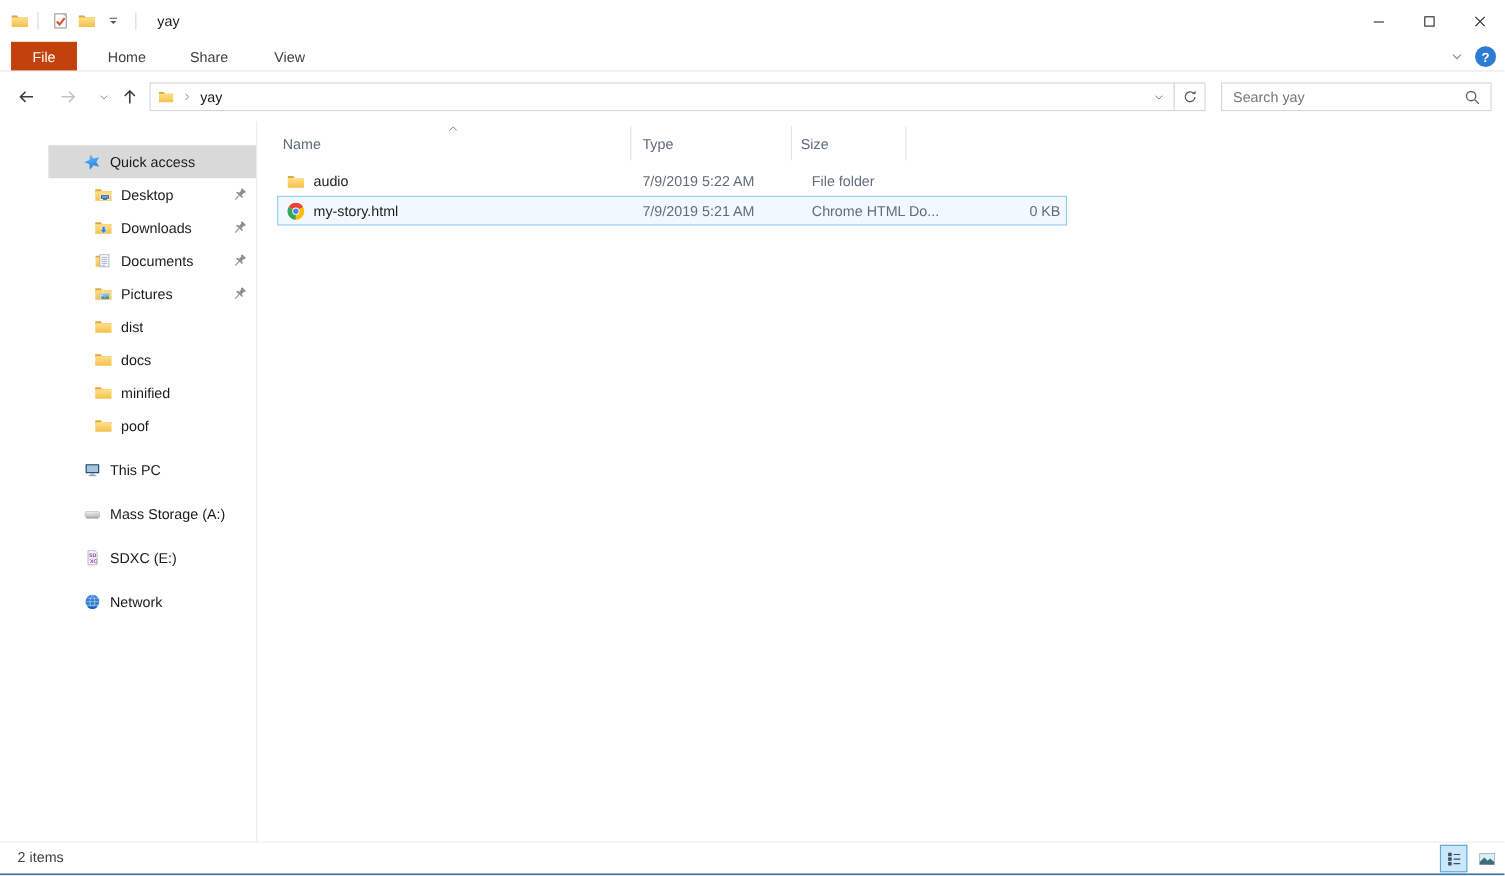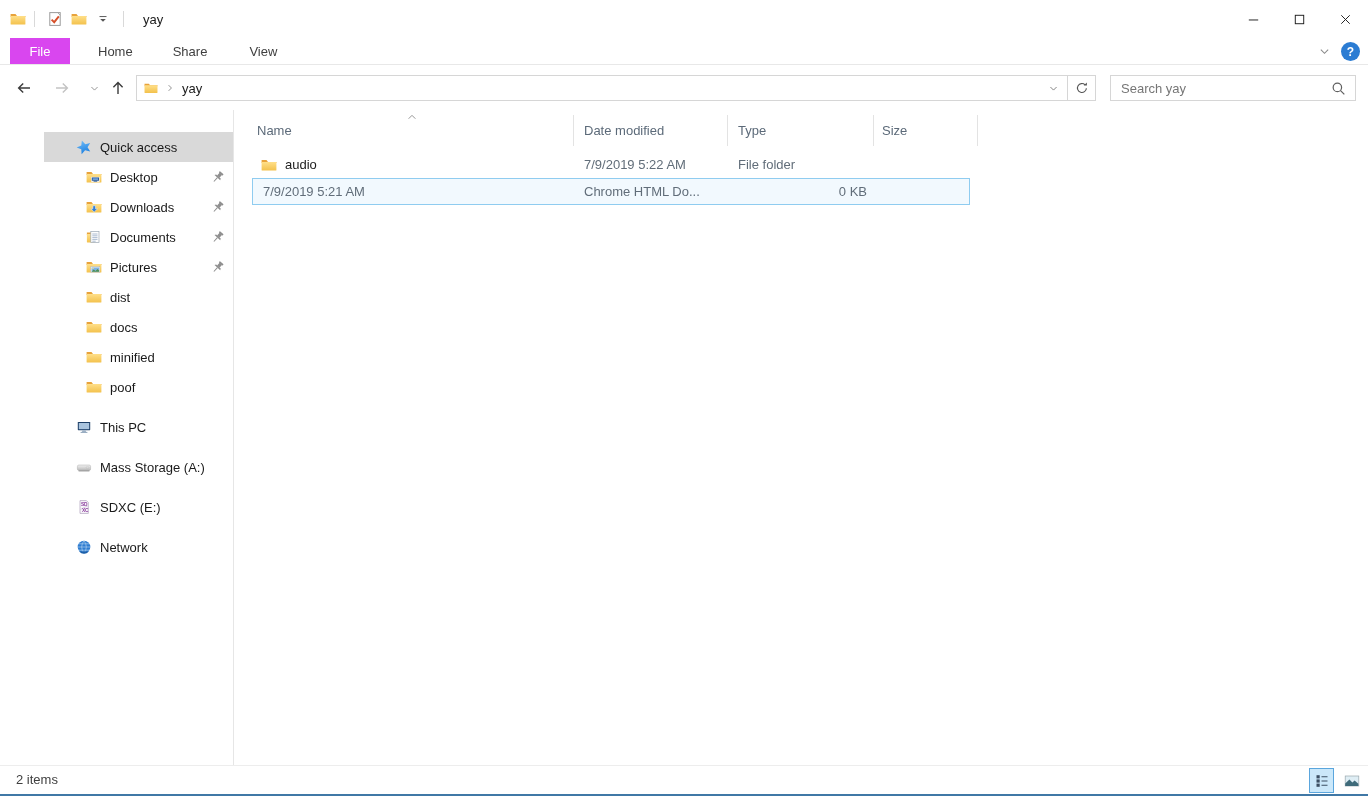--- a/index.html
+++ b/index.html
@@ -11,21 +11,21 @@
   .titlebar .appicon { margin-left:10px; }
   .tb-sep { width:1px; height:16px; background:#d9d9d9; margin:0 8px; }
   .qat-btn { width:24px; height:24px; display:flex; align-items:center; justify-content:center; }
   .title-text { font-size:13px; color:#1b1b1b; margin-left:11px; }
   .win-controls { position:absolute; right:0; top:0; height:38px; display:flex; }
   .win-btn { width:46px; height:38px; display:flex; align-items:center; justify-content:center; color:#1a1a1a; }
 
   
   .tabrow { position:absolute; left:0; top:38px; right:0; height:27px; display:flex; align-items:stretch; border-bottom:1px solid #e8e8e8; background:#fff; }
   .tab { display:flex; align-items:center; font-size:13px; color:#3f3f3f; padding:0 13px; }
-  .tab.file { background:#d946ef; color:#fff; width:60px; justify-content:center; margin-left:10px; padding:0; }
+  .tab.file { background:#c2410c; color:#fff; width:60px; justify-content:center; margin-left:10px; padding:0; }
   .tab.home { margin-left:15px; }
   .tab.share { margin-left:14px; }
   .tab.view { margin-left:16px; }
   .tabrow-right { position:absolute; right:8px; top:0; height:27px; display:flex; align-items:center; gap:10px; }
   .ribbon-chevron { color:#8a8a8a; }
   .help-btn { width:19px; height:19px; border-radius:50%; background:#2b7cd3; color:#fff; font-size:12px; font-weight:bold; display:flex; align-items:center; justify-content:center; }
 
   
   .navrow { position:absolute; left:0; top:66px; right:0; height:44px; background:#fff; }
   .nav-btn { position:absolute; top:9px; width:28px; height:26px; display:flex; align-items:center; justify-content:center; }
@@ -473,39 +473,44 @@
       </div>
 
   </div>
 
   <div class="main">
     <div class="cols">
       <svg class="sort-ind" width="12" height="12">
           <use href="#i-chevron-up"></use>
         </svg>
       <div class="colcell col-name">Name</div>
-      <div class="colcell col-date">Date modified</div>
       <div class="colcell col-type">Type</div>
       <div class="colcell col-size">Size</div>
     </div>
     <div class="rows">
 
         <div class="file-row">
           <div class="name">
             <svg class="ic16">
               <use href="#i-folder" xlink:href="#i-folder"></use>
             </svg>
             <span>audio</span>
           </div>
           <div class="cell">7/9/2019 5:22 AM</div>
           <div class="cell">File folder</div>
           <div class="cell size"></div>
         </div>
 
         <div class="file-row selected">
+          <div class="name">
+            <svg class="ic16">
+              <use href="#i-chrome" xlink:href="#i-chrome"></use>
+            </svg>
+            <span>my-story.html</span>
+          </div>
           <div class="cell">7/9/2019 5:21 AM</div>
           <div class="cell">Chrome HTML Do...</div>
           <div class="cell size">0 KB</div>
         </div>
 
     </div>
   </div>
 
   <div class="statusbar">
     <span class="status-count">2 items</span>

